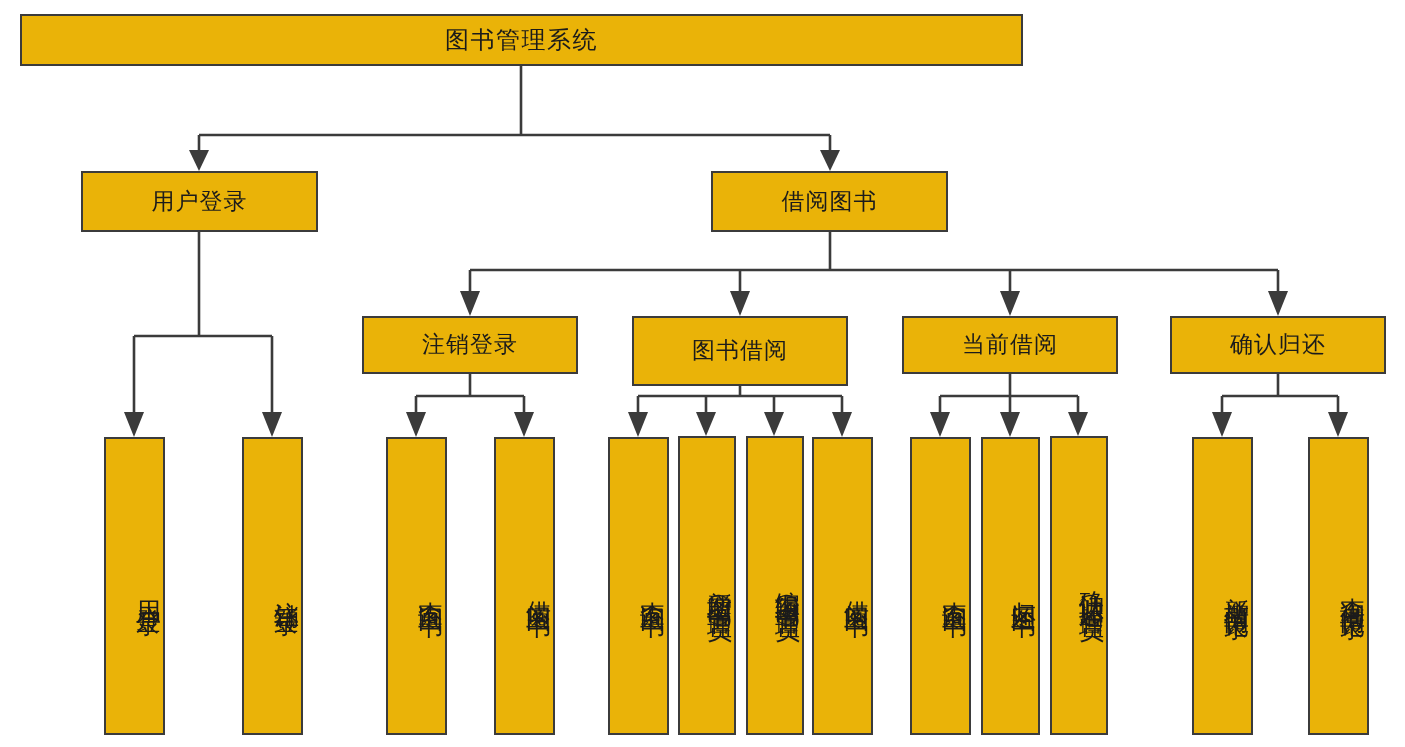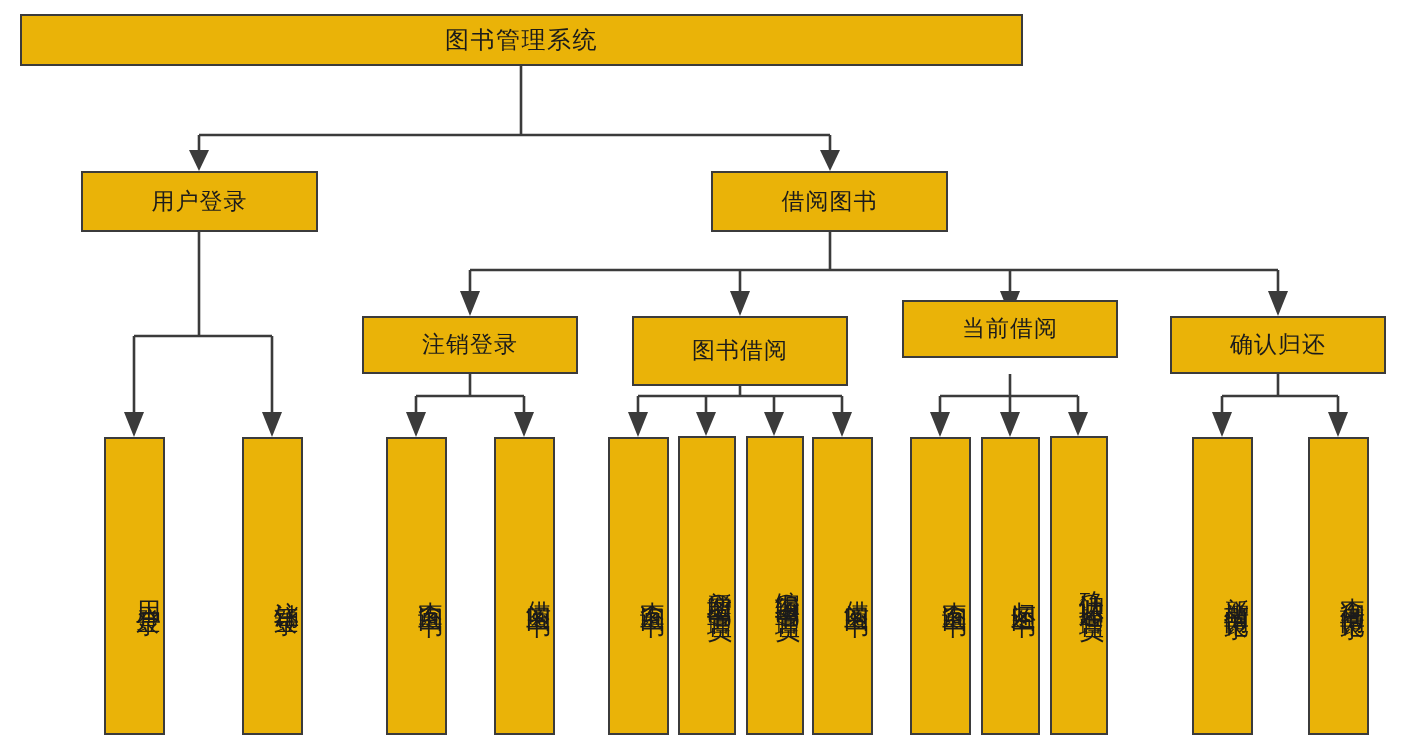--- a/index.html
+++ b/index.html
@@ -147,21 +147,21 @@
     <polygon points="1328,412 1348,412 1338,437"></polygon>
   </svg>
 
   <div class="node node-root" style="left:20px; top:14px; width:1003px; height:52px;">图书管理系统</div>
 
   <div class="node node-h" style="left:81px; top:171px; width:237px; height:61px;">用户登录</div>
   <div class="node node-h" style="left:711px; top:171px; width:237px; height:61px;">借阅图书</div>
 
   <div class="node node-h" style="left:362px; top:316px; width:216px; height:58px;">注销登录</div>
   <div class="node node-h" style="left:632px; top:316px; width:216px; height:70px;">图书借阅</div>
-  <div class="node node-h" style="left:902px; top:300px; width:216px; height:58px;">当前借阅</div>
+  <div class="node node-h" style="left:902px; top:316px; width:216px; height:58px;">当前借阅</div>
   <div class="node node-h" style="left:1170px; top:316px; width:216px; height:58px;">确认归还</div>
 
   <div class="node node-v" style="left:104px; top:437px; width:61px; height:298px;">
     <span>用户登录</span>
   </div>
   <div class="node node-v" style="left:242px; top:437px; width:61px; height:298px;">
     <span>注销登录</span>
   </div>
 
   <div class="node node-v" style="left:386px; top:437px; width:61px; height:298px;">

